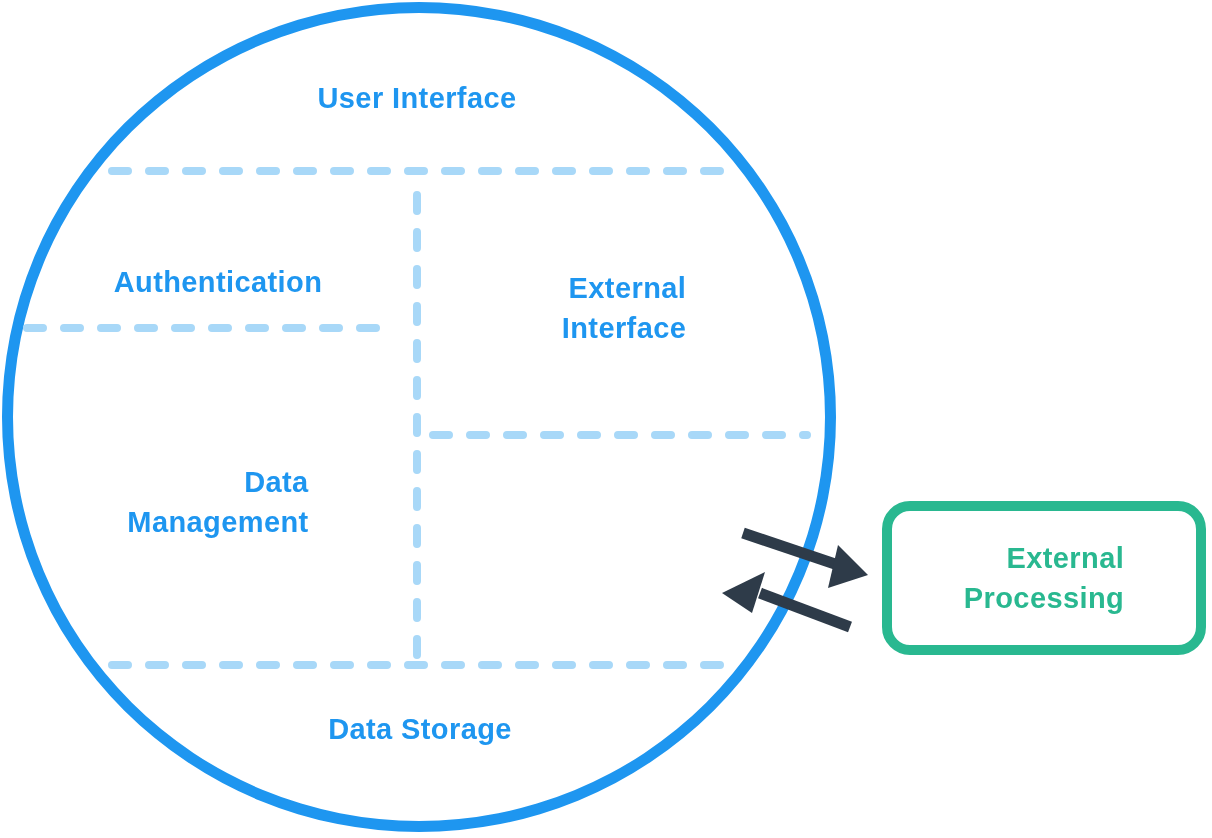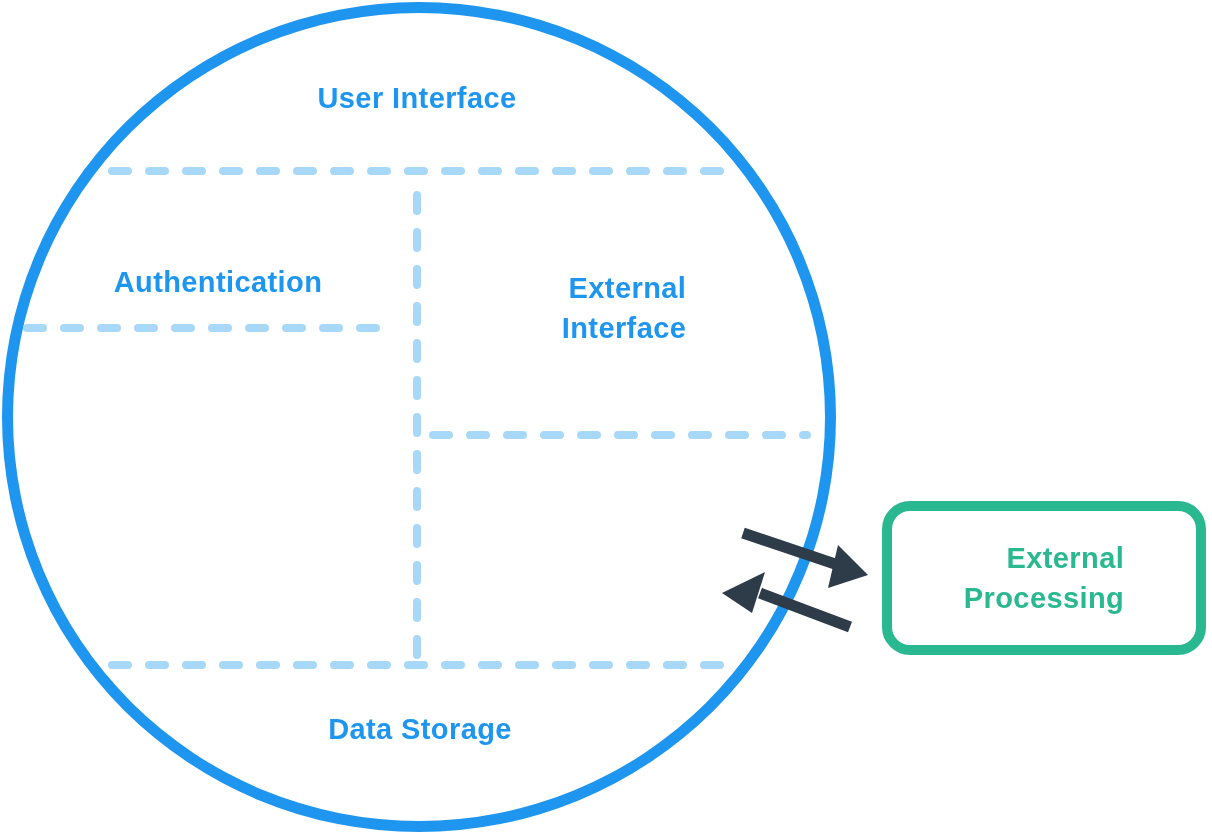--- a/index.html
+++ b/index.html
@@ -102,20 +102,24 @@
 
   <div class="label" style="left:417px;top:98px;">User Interface</div>
 
   <div class="label" style="left:218px;top:250px;margin-top:32px;">Authentication</div>
 
   <div class="label" style="left:624px;top:308px;">
     <span>External</span>
     <span>Interface</span>
   </div>
 
+  <div class="label" style="left:218px;top:502px;">
+    <span>Data</span>
+    <span>Management</span>
+  </div>
 
   <div class="label" style="left:420px;top:729px;">Data Storage</div>
 
   <div class="external-box">
     <div class="label">
       <span>External</span>
       <span>Processing</span>
     </div>
   </div>
 

